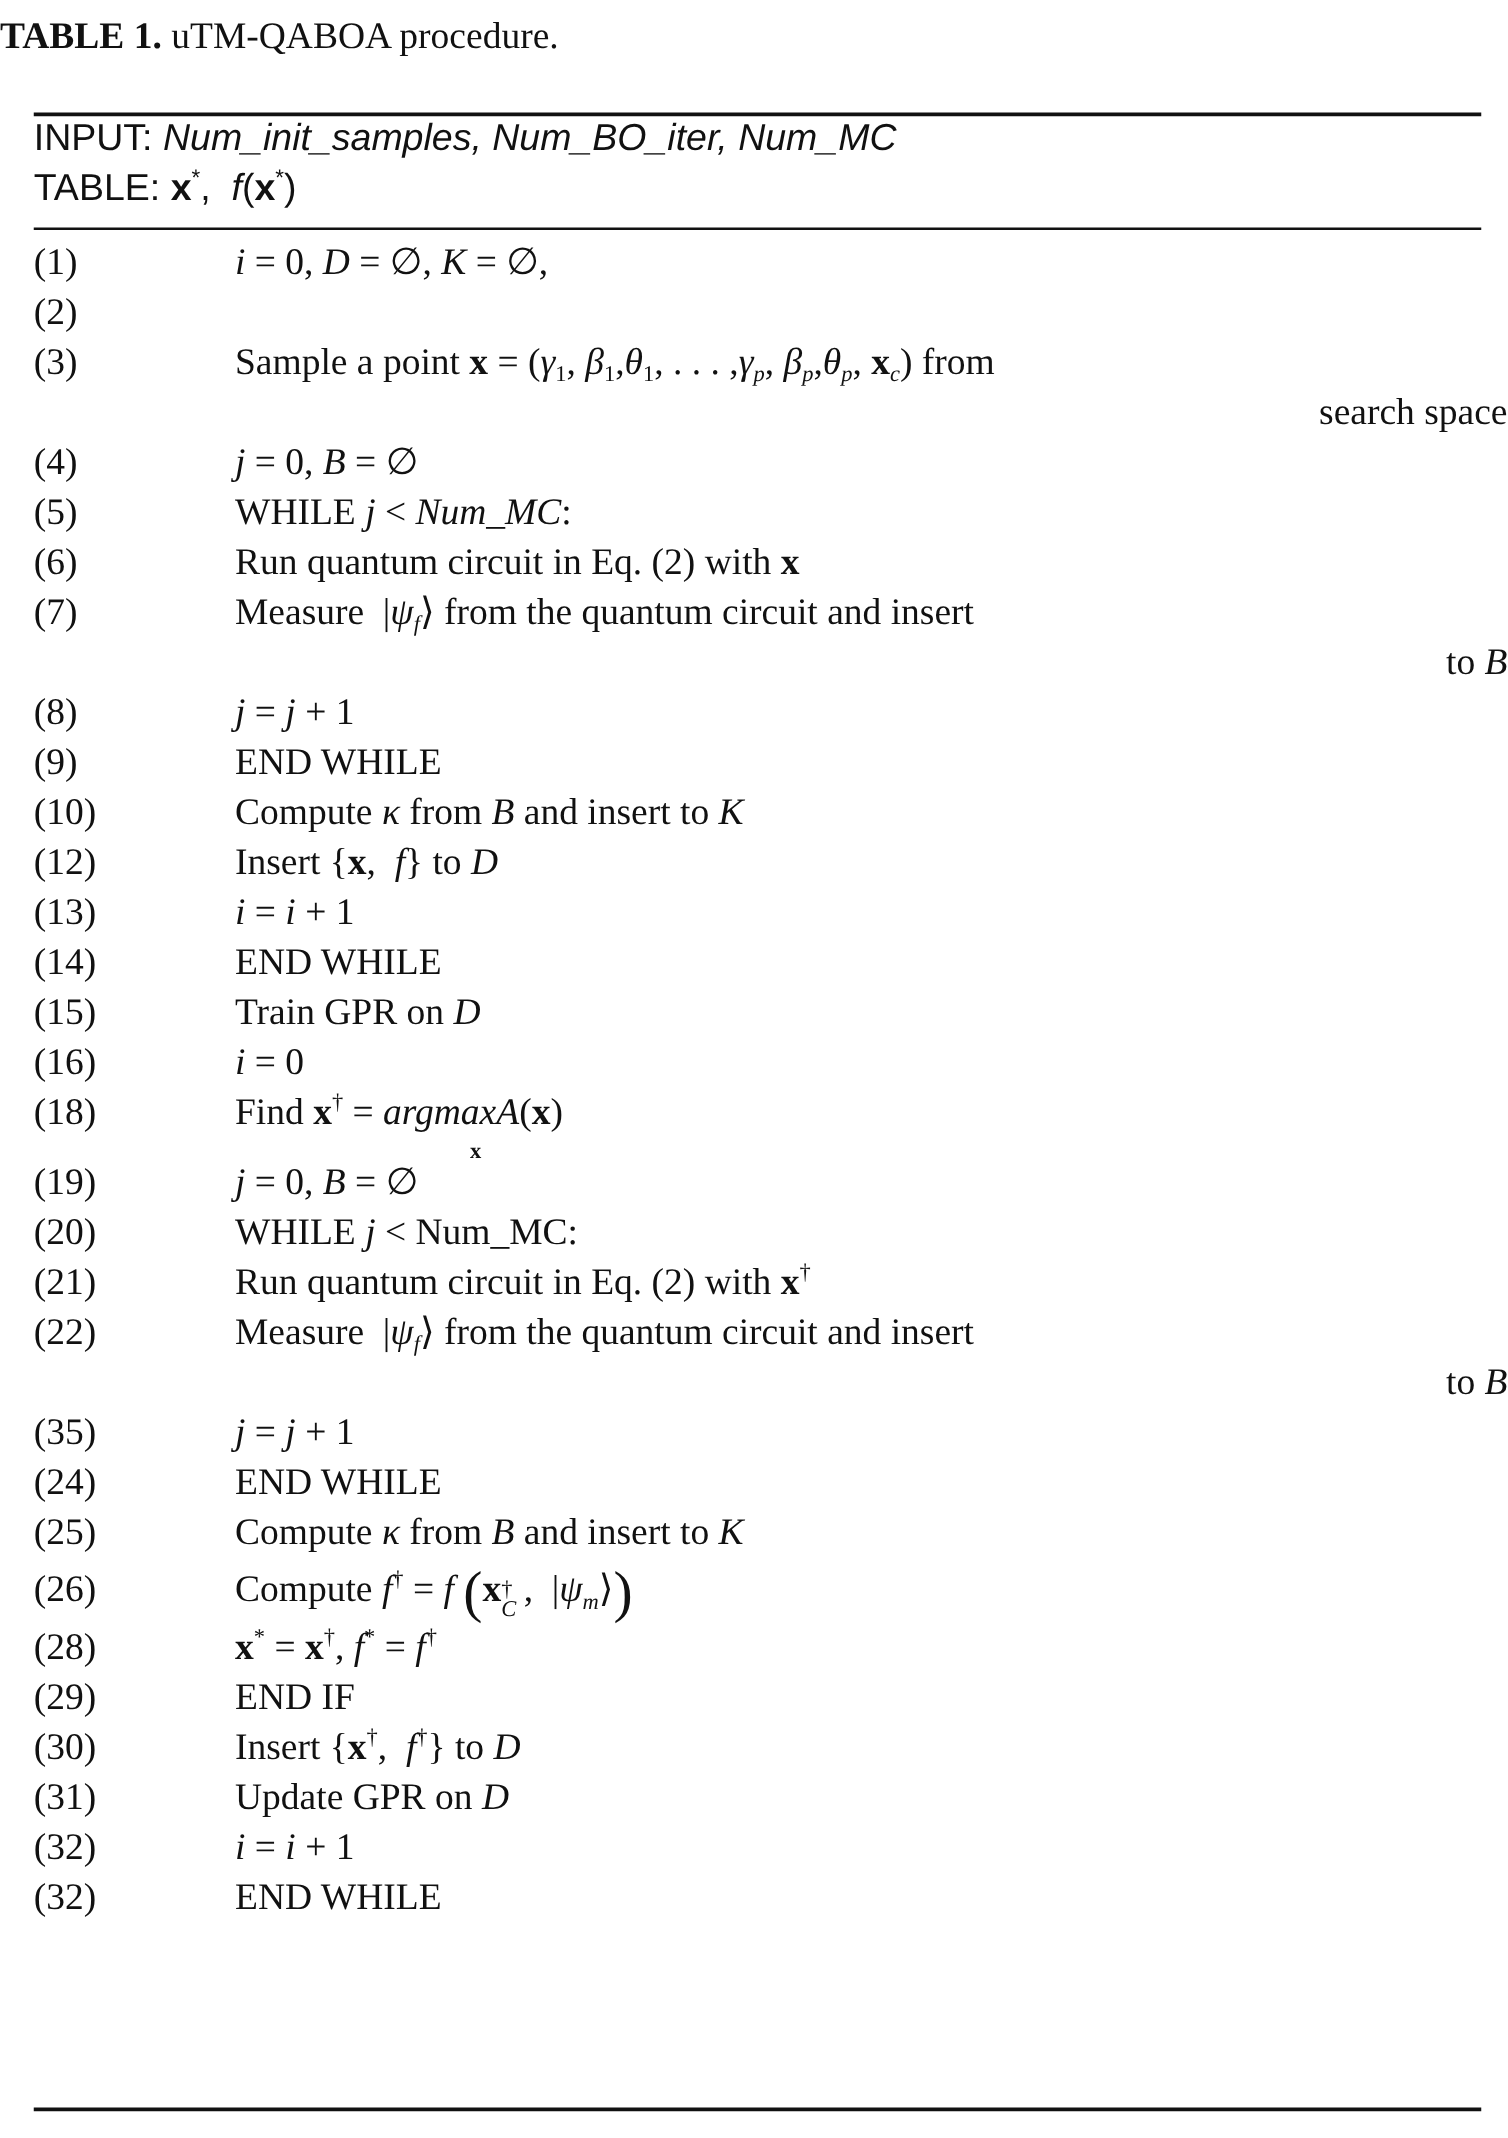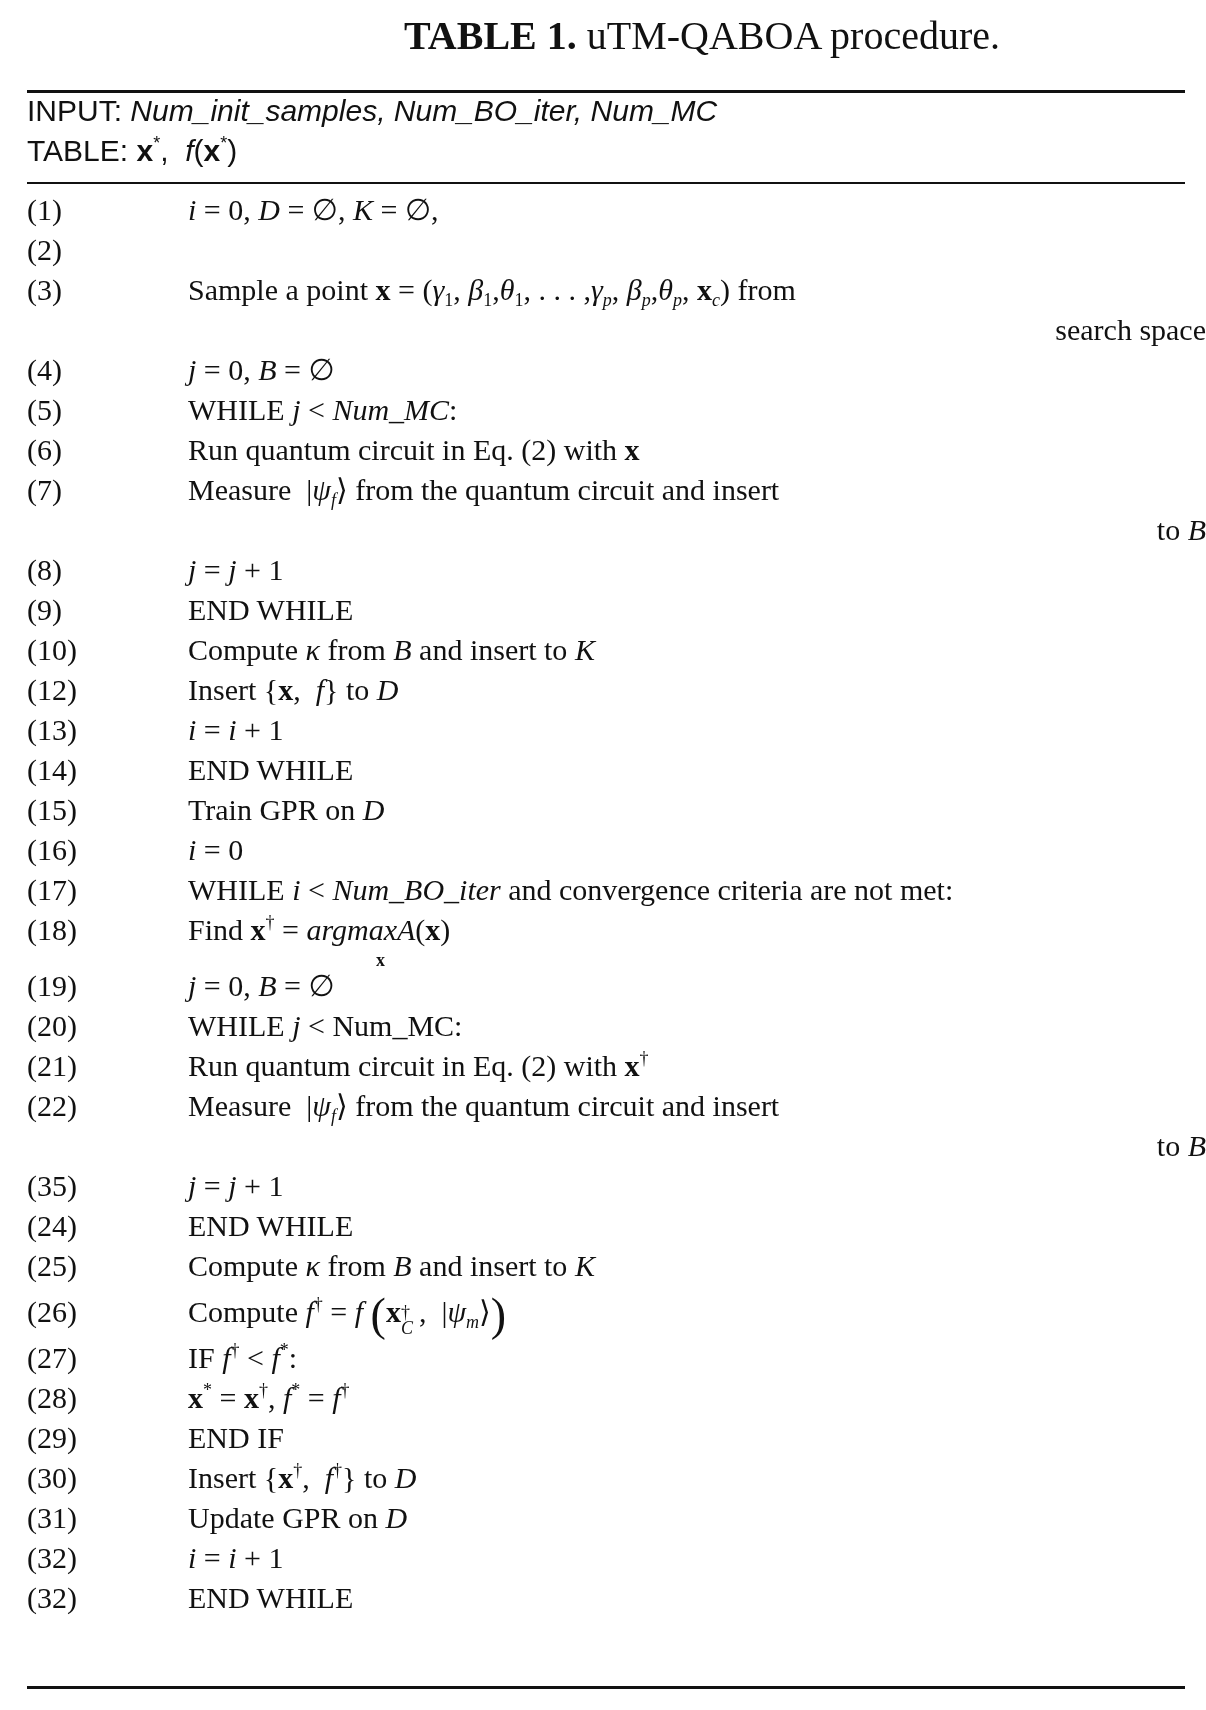--- a/index.html
+++ b/index.html
@@ -13,22 +13,22 @@
       position: relative;
       font-family: "DejaVu Serif", "Liberation Serif", serif;
       color: #111111;
       overflow: hidden;
     }
     .caption {
       position: absolute;
       top: 12px;
       left: 0;
       width: 1000px;
-      text-align: right;
-      font-size: 40px;
+      text-align: left;
+      font-size: 30px;
       font-family: "Liberation Serif", "DejaVu Serif", serif;
     }
     .caption b { font-weight: bold; }
     .rule {
       position: absolute;
       left: 27px;
       width: 1158px;
       background: #111;
     }
     .rule.thick { height: 3px; }
@@ -153,24 +153,20 @@
     <span class="body">END WHILE</span>
   </div>
   <div class="step">
     <span class="num">(15)</span>
     <span class="body">Train GPR on <span class="m">D</span></span>
   </div>
   <div class="step">
     <span class="num">(16)</span>
     <span class="body"><span class="m">i</span> = 0</span>
   </div>
-  <div class="step">
-    <span class="num">(17)</span>
-    <span class="body"><span>WHILE</span> <span class="m">i</span> &lt; <span class="m">Num_BO_iter</span> and convergence criteria are not met:</span>
-  </div>
   <div class="step" style="height:56px">
     <span class="num">(18)</span>
     <span class="body" style="position:relative">Find <b class="bx">x</b><sup>†</sup> = <span class="m">argmax</span><span class="m">A</span>(<b class="bx">x</b>)<span class="under-x" style="left:188px; top:30px">x</span></span>
   </div>
   <div class="step">
     <span class="num">(19)</span>
     <span class="body"><span class="m">j</span> = 0, <span class="m">B</span> = ∅</span>
   </div>
   <div class="step">
     <span class="num">(20)</span>
@@ -194,24 +190,20 @@
   </div>
   <div class="step">
     <span class="num">(25)</span>
     <span class="body">Compute <span class="m">κ</span> from <span class="m">B</span> and insert to <span class="m">K</span></span>
   </div>
   <div class="step" style="line-height:52px">
     <span class="num">(26)</span>
     <span class="body">Compute <span class="m">f</span><sup>†</sup> = <span class="m">f</span> <span class="bigparen">(</span><b class="bx">x</b><span style="display:inline-block;position:relative;width:18px"><sup style="position:absolute;left:0;top:-10px">†</sup><sub class="m" style="position:absolute;left:0;top:6px">C</sub></span>, &nbsp;|<span class="m">ψ</span><sub class="m">m</sub>⟩<span class="bigparen">)</span></span>
   </div>
   <div class="step">
-    <span class="num">(27)</span>
-    <span class="body"><span>IF</span> <span class="m">f</span><sup>†</sup> &lt; <span class="m">f</span><sup>*</sup>:</span>
-  </div>
-  <div class="step">
     <span class="num">(28)</span>
     <span class="body"><b class="bx">x</b><sup>*</sup> = <b class="bx">x</b><sup>†</sup>, <span class="m">f</span><sup>*</sup> = <span class="m">f</span><sup>†</sup></span>
   </div>
   <div class="step">
     <span class="num">(29)</span>
     <span class="body">END IF</span>
   </div>
   <div class="step">
     <span class="num">(30)</span>
     <span class="body">Insert {<b class="bx">x</b><sup>†</sup>, &nbsp;<span class="m">f</span><sup>†</sup>} to <span class="m">D</span></span>

